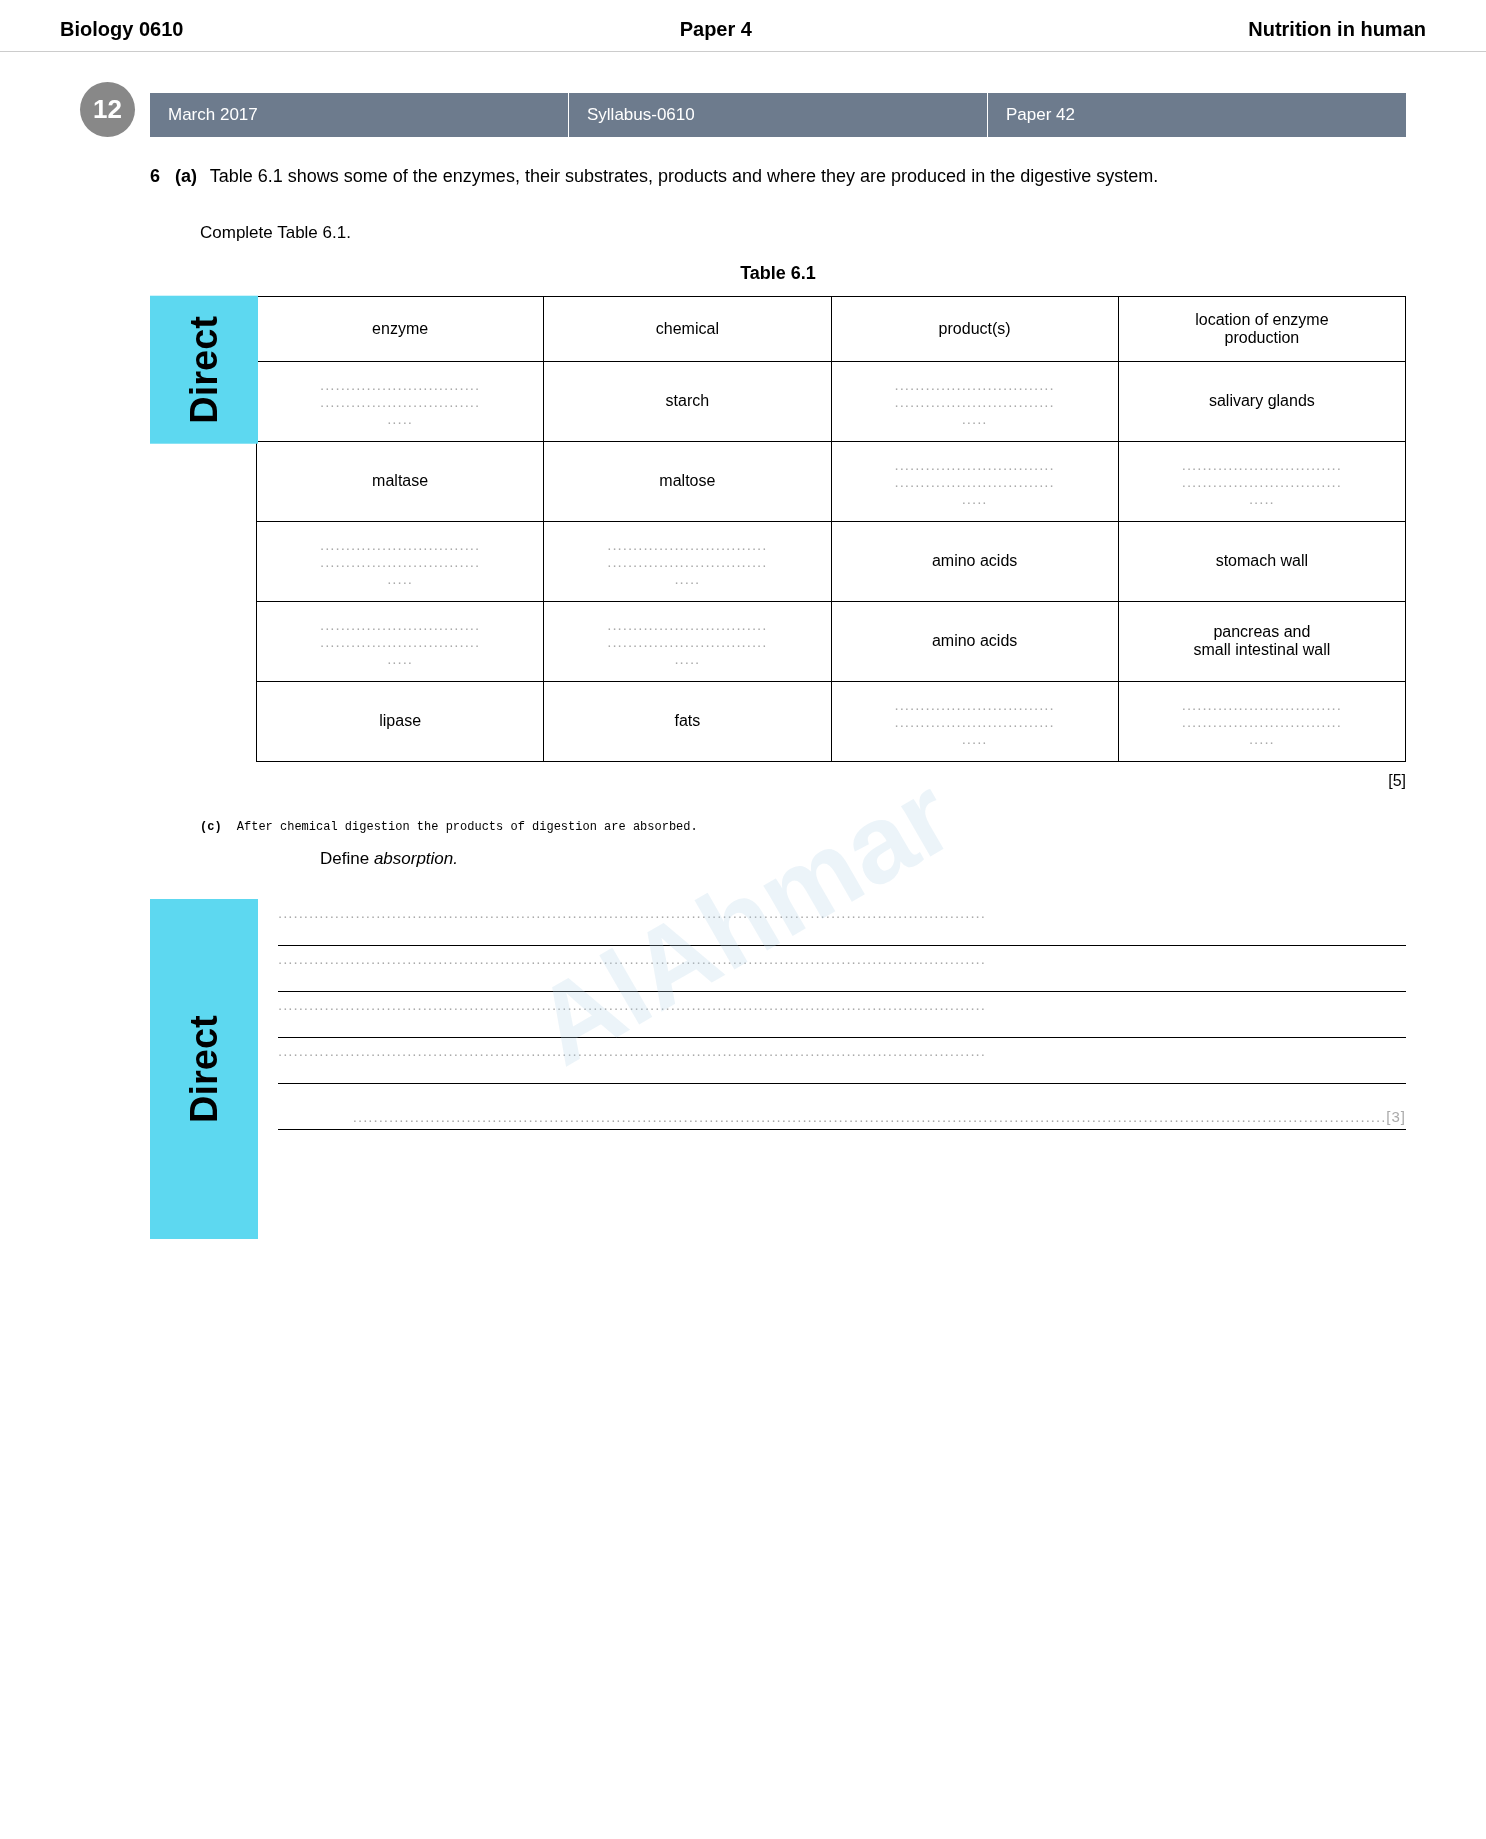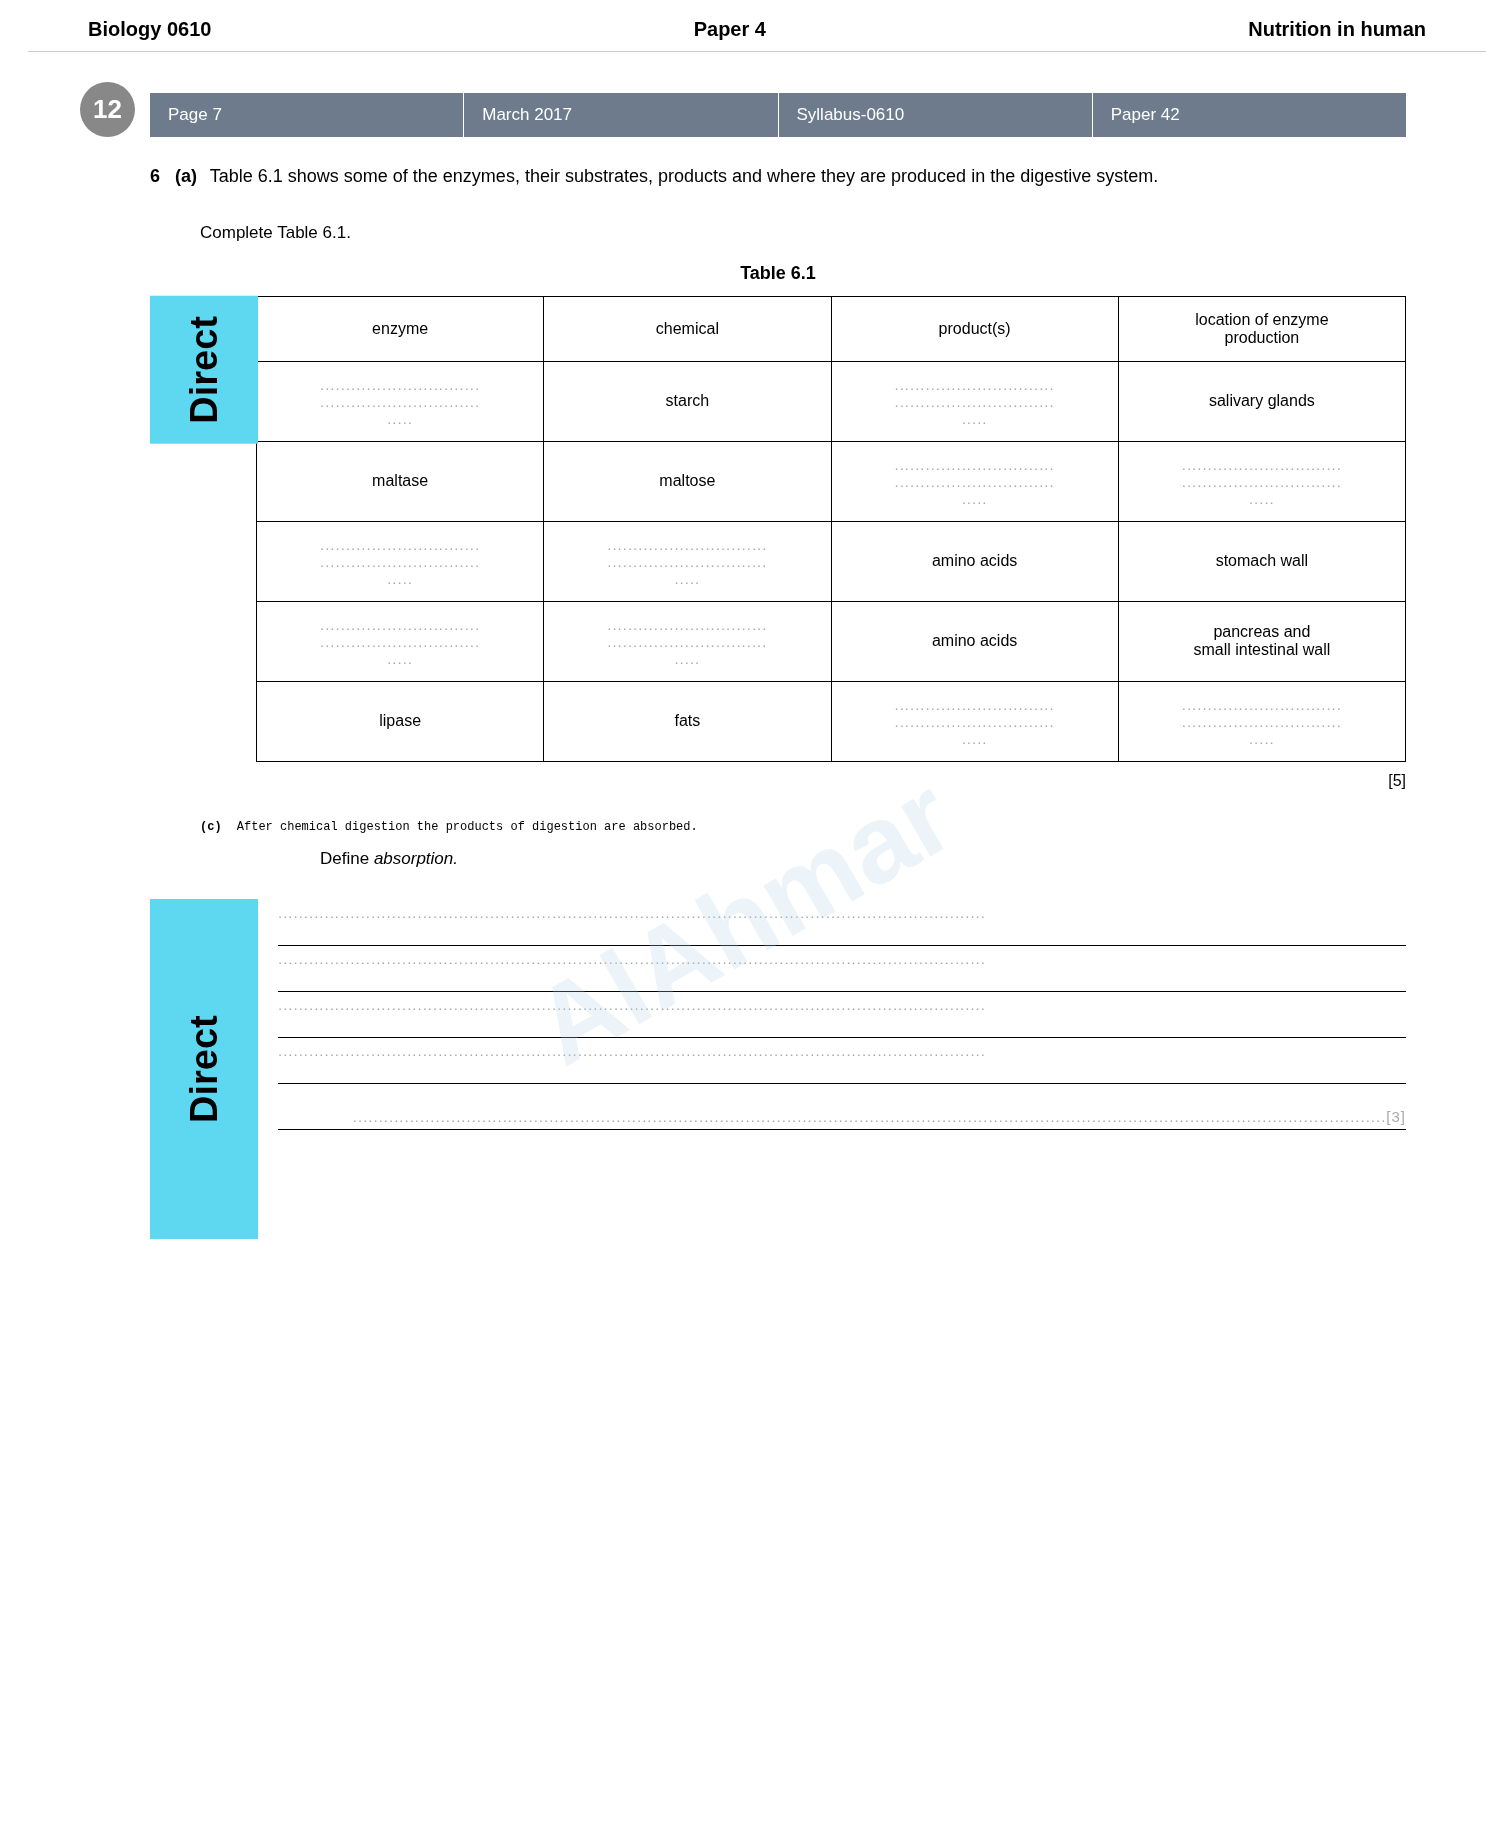--- a/index.html
+++ b/index.html
@@ -16,21 +16,20 @@
       min-height: 1839px;
       position: relative;
       overflow-x: hidden;
     }
 
     .header {
       display: flex;
       justify-content: space-between;
       padding: 18px 60px 10px 60px;
       border-bottom: 1px solid #ccc;
-      margin-left: 28px;
     }
 
     .header-title {
       font-size: 20px;
       font-weight: bold;
     }
 
     .main-content {
       padding: 30px 80px 40px 80px;
     }
@@ -253,21 +252,20 @@
   <span class="header-title">Biology 0610</span>
   <span class="header-title">Paper 4</span>
   <span class="header-title">Nutrition in human</span>
 </div>
 
 <div class="main-content">
 
   <div class="question-header-bar">
     <div class="question-number-circle">12</div>
     <div class="info-bar">
-      <div class="info-bar-item">Page 7</div>
       <div class="info-bar-item">March 2017</div>
       <div class="info-bar-item">Syllabus-0610</div>
       <div class="info-bar-item">Paper 42</div>
     </div>
   </div>
 
   <div class="question-body">
 
     <div class="question-text">
       <span class="question-label">6 &nbsp;</span>

